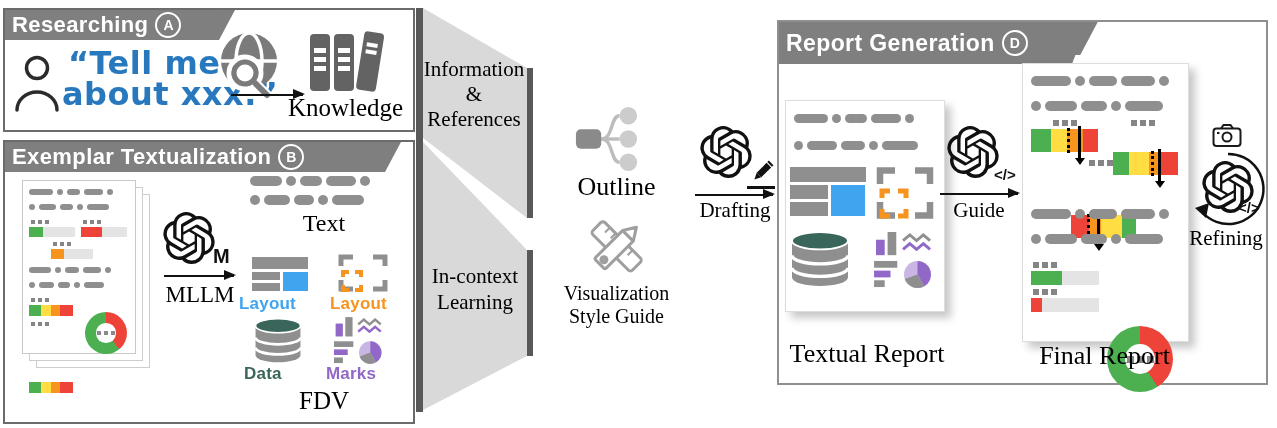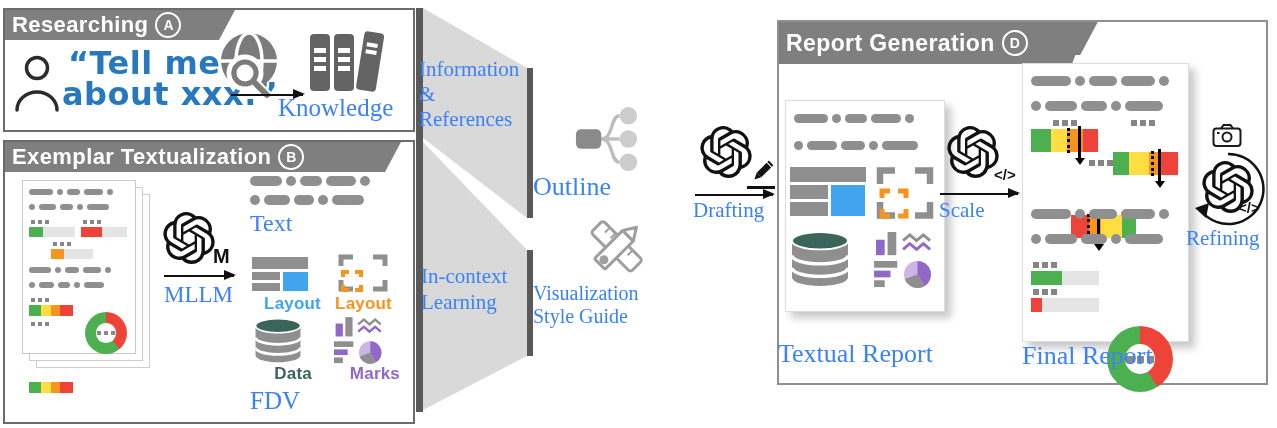--- a/index.html
+++ b/index.html
@@ -39,23 +39,23 @@
   
   .donut{position:relative;border-radius:50%}
   .donut::before{content:"";position:absolute;inset:27%;background:#fff;border-radius:50%}
   .donut .dots{position:absolute;inset:0;display:flex;align-items:center;justify-content:center;gap:3px}
   .donut .dots span{width:7px;height:7px;background:#8a8a8a}
   .donut.small .dots span{width:4px;height:4px;gap:2px}
   
   .card{position:absolute;background:#fff;border:1px solid #ddd;box-shadow:6px 6px 8px rgba(0,0,0,.22)}
   .sheet{position:absolute;background:#fff;border:1.5px solid #cdcdcd}
   
-  .cap{position:absolute;line-height:1.08;color:#3b82f6}
+  .cap{position:absolute;text-align:center;line-height:1.08;color:#000000}
   .flabel{position:absolute;font-family:"Liberation Sans","DejaVu Sans",sans-serif;
-          font-weight:bold;font-size:17px;text-align:right;letter-spacing:.2px}
+          font-weight:bold;font-size:17px;text-align:left;letter-spacing:.2px}
   
   .arrow{position:absolute;height:0;border-top:2.5px solid #111}
   .arrow::after{content:"";position:absolute;right:-2px;top:-7px;
      border-left:12px solid #111;border-top:5.5px solid transparent;border-bottom:5.5px solid transparent}
   .oai{color:#111}
   .codeg{position:absolute;font-family:"Liberation Sans","DejaVu Sans",sans-serif;font-weight:bold;font-size:15px}
   .quote{position:absolute;font-family:"DejaVu Sans","Liberation Sans",sans-serif;font-weight:bold;
          color:var(--quote);font-size:32px;letter-spacing:.5px}
   .layoutg .bar{background:var(--gray)}
 </style>
@@ -423,21 +423,21 @@
         <path d="M45 44 L52 56.1 A14 14 0 0 1 31.8 48.8 Z" fill="#8f8f8f"></path>
       </svg>
     </div>
     <div class="cap" style="left:778px;top:340px;width:178px;font-size:26px">Textual Report</div>
 
     <svg class="abs oai" style="left:947px;top:126px" width="52" height="52">
         <use href="#oai"></use>
       </svg>
     <div class="codeg" style="left:994px;top:166px">&lt;/&gt;</div>
     <div class="arrow" style="left:940px;top:193px;width:78px"></div>
-    <div class="cap" style="left:939px;top:199px;width:80px;font-size:21px">Scale</div>
+    <div class="cap" style="left:939px;top:199px;width:80px;font-size:21px">Guide</div>
 
     <div class="card" style="left:1022px;top:63px;width:165px;height:277px">
       <div class="dr h10 abs" style="left:8px;top:12px">
         <span class="p" style="width:40px"></span>
           <span class="d"></span>
           <span class="p" style="width:28px"></span>
           <span class="p" style="width:34px"></span>
           <span class="d"></span>
       </div>
       <div class="dr h10 abs" style="left:8px;top:37px">

